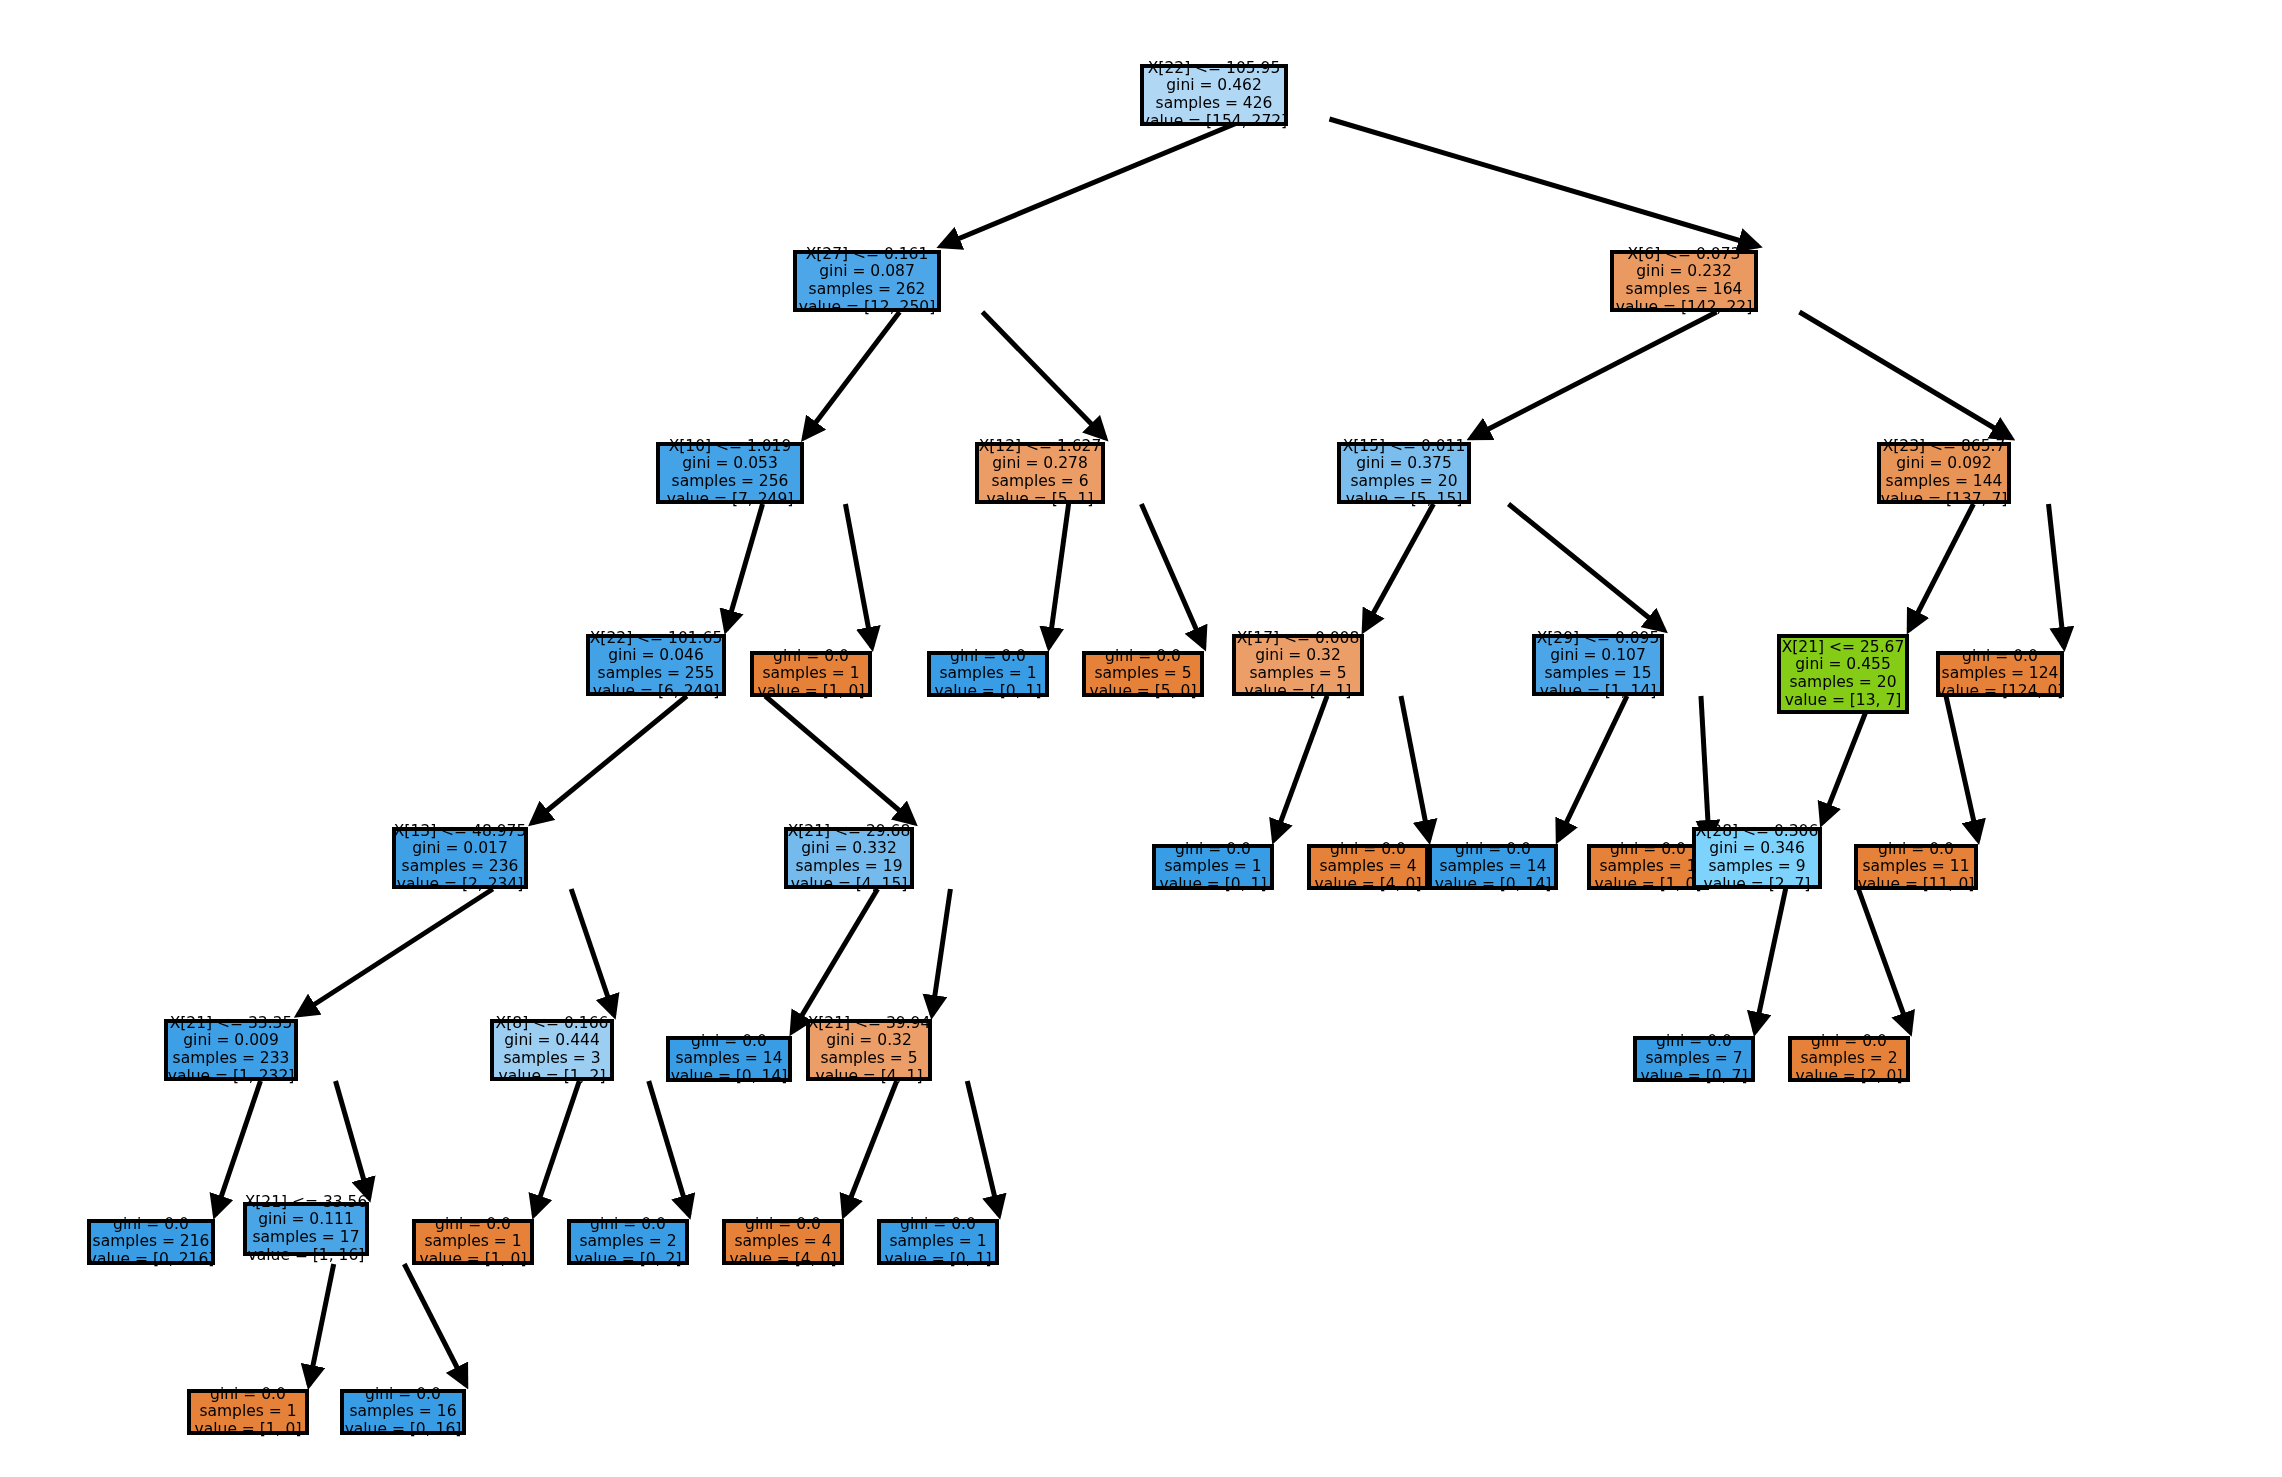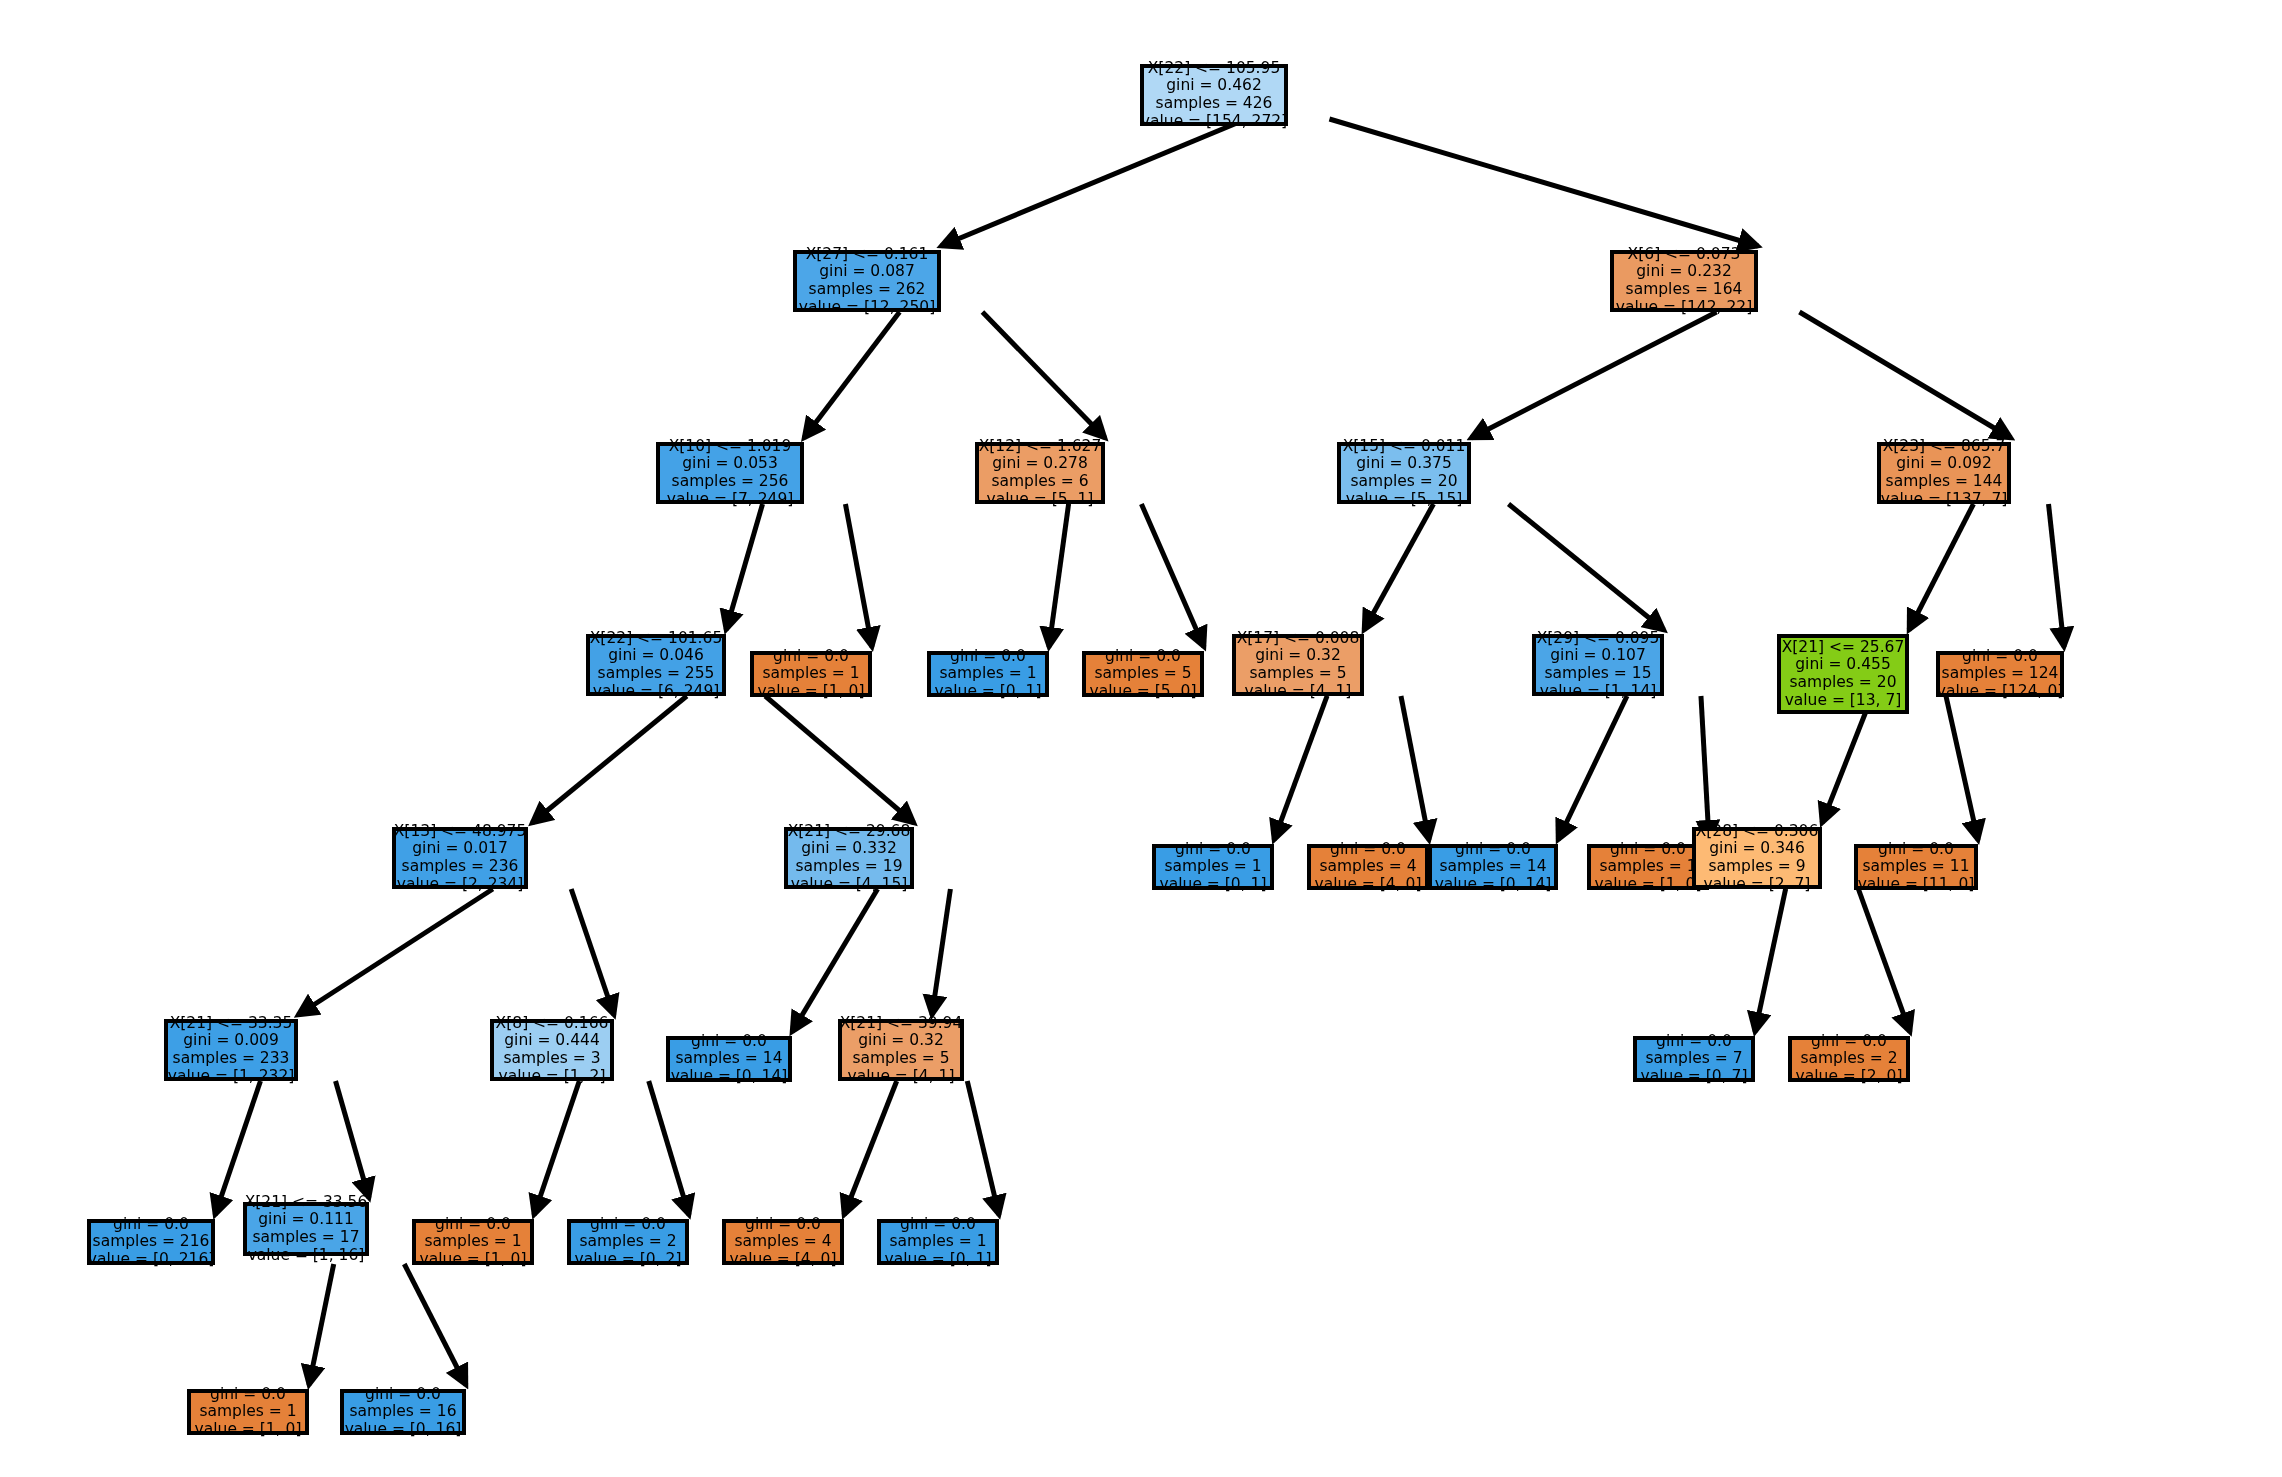--- a/index.html
+++ b/index.html
@@ -213,21 +213,21 @@
       <div class="node-box" style="left: 1428px; top: 844px; width: 130px; height: 46px; background: rgb(57, 157, 229);">
         <span class="node-line">gini = 0.0</span>
         <span class="node-line">samples = 14</span>
         <span class="node-line">value = [0, 14]</span>
       </div>
       <div class="node-box" style="left: 1587px; top: 844px; width: 122px; height: 46px; background: rgb(229, 129, 57);">
         <span class="node-line">gini = 0.0</span>
         <span class="node-line">samples = 1</span>
         <span class="node-line">value = [1, 0]</span>
       </div>
-      <div class="node-box" style="left: 1692px; top: 827px; width: 130px; height: 62px; background: #fdba74;">
+      <div class="node-box" style="left: 1692px; top: 827px; width: 130px; height: 62px; background: #7dd3fc;">
         <span class="node-line">X[28] &lt;= 0.306</span>
         <span class="node-line">gini = 0.346</span>
         <span class="node-line">samples = 9</span>
         <span class="node-line">value = [2, 7]</span>
       </div>
       <div class="node-box" style="left: 1854px; top: 844px; width: 124px; height: 46px; background: rgb(229, 129, 57);">
         <span class="node-line">gini = 0.0</span>
         <span class="node-line">samples = 11</span>
         <span class="node-line">value = [11, 0]</span>
       </div>
@@ -241,21 +241,21 @@
         <span class="node-line">X[8] &lt;= 0.166</span>
         <span class="node-line">gini = 0.444</span>
         <span class="node-line">samples = 3</span>
         <span class="node-line">value = [1, 2]</span>
       </div>
       <div class="node-box" style="left: 666px; top: 1036px; width: 126px; height: 46px; background: rgb(57, 157, 229);">
         <span class="node-line">gini = 0.0</span>
         <span class="node-line">samples = 14</span>
         <span class="node-line">value = [0, 14]</span>
       </div>
-      <div class="node-box" style="left: 806px; top: 1019px; width: 126px; height: 62px; background: rgb(235, 158, 103); margin-left: 32px;">
+      <div class="node-box" style="left: 806px; top: 1019px; width: 126px; height: 62px; background: rgb(235, 158, 103);">
         <span class="node-line">X[21] &lt;= 39.94</span>
         <span class="node-line">gini = 0.32</span>
         <span class="node-line">samples = 5</span>
         <span class="node-line">value = [4, 1]</span>
       </div>
       <div class="node-box" style="left: 1633px; top: 1036px; width: 122px; height: 46px; background: rgb(57, 157, 229);">
         <span class="node-line">gini = 0.0</span>
         <span class="node-line">samples = 7</span>
         <span class="node-line">value = [0, 7]</span>
       </div>

